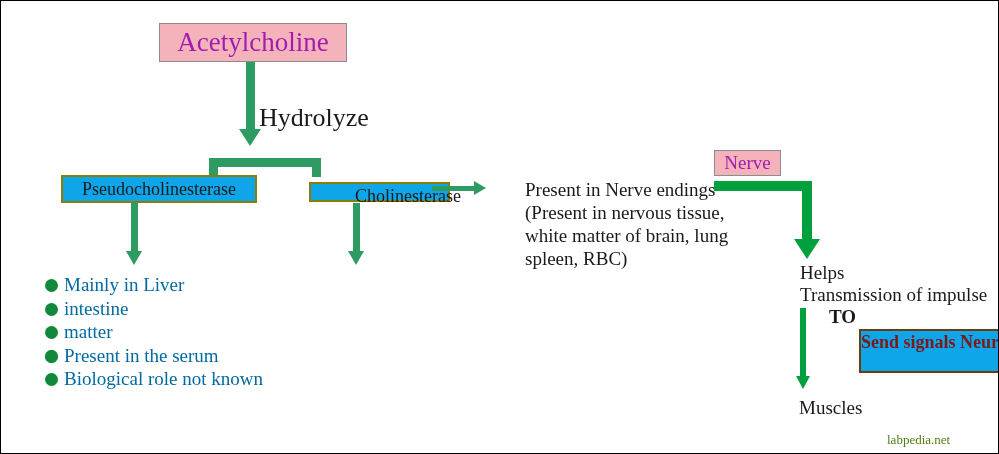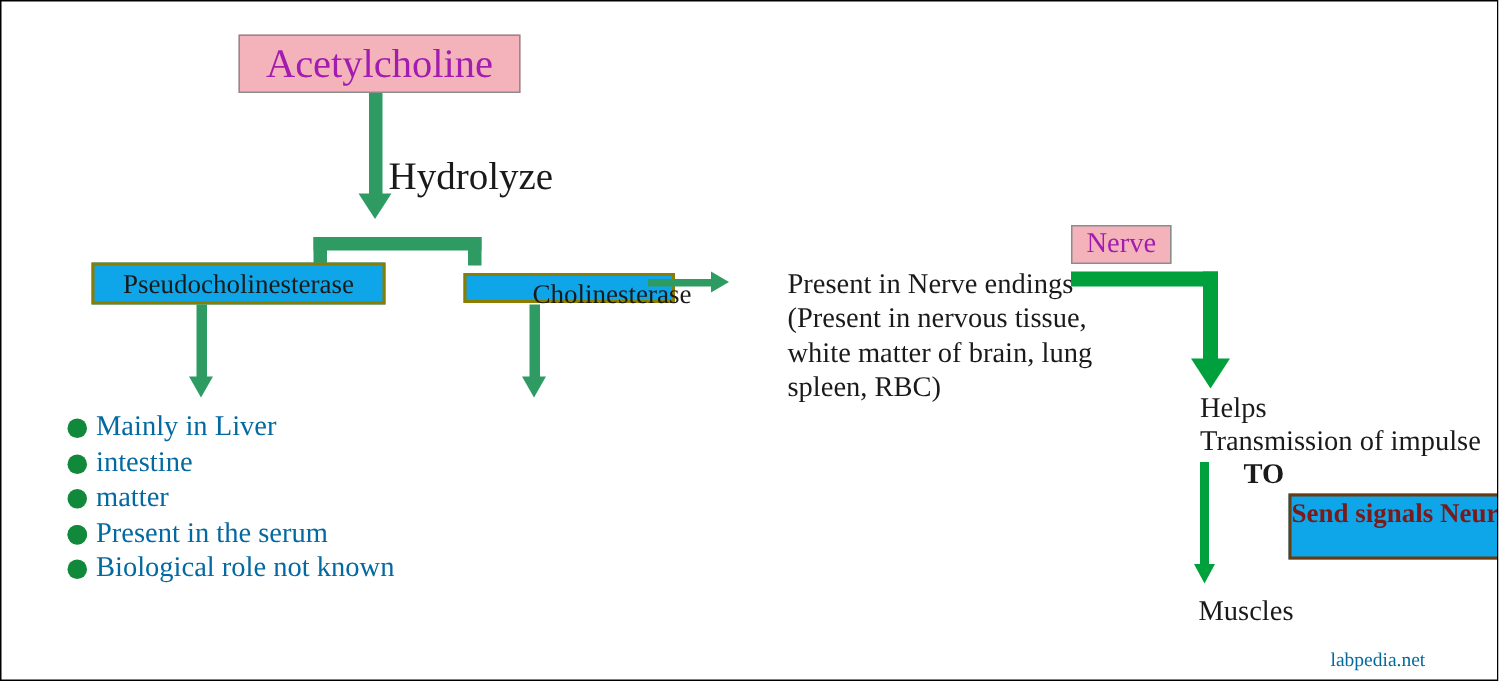--- a/index.html
+++ b/index.html
@@ -116,21 +116,21 @@
   #muscles-label {
     left: 785px;
     top: 396px;
     font-size: 19px;
     margin-left: 13px;
   }
   #watermark {
     left: 886px;
     top: 431px;
     font-size: 13px;
-    color: #0369a1;
+    color: #4d7c0f;
   }
   
   .bullet-list {
     position: absolute;
     margin: 0;
     padding: 0;
     list-style: none;
   }
   .bullet-list li {
     position: relative;

